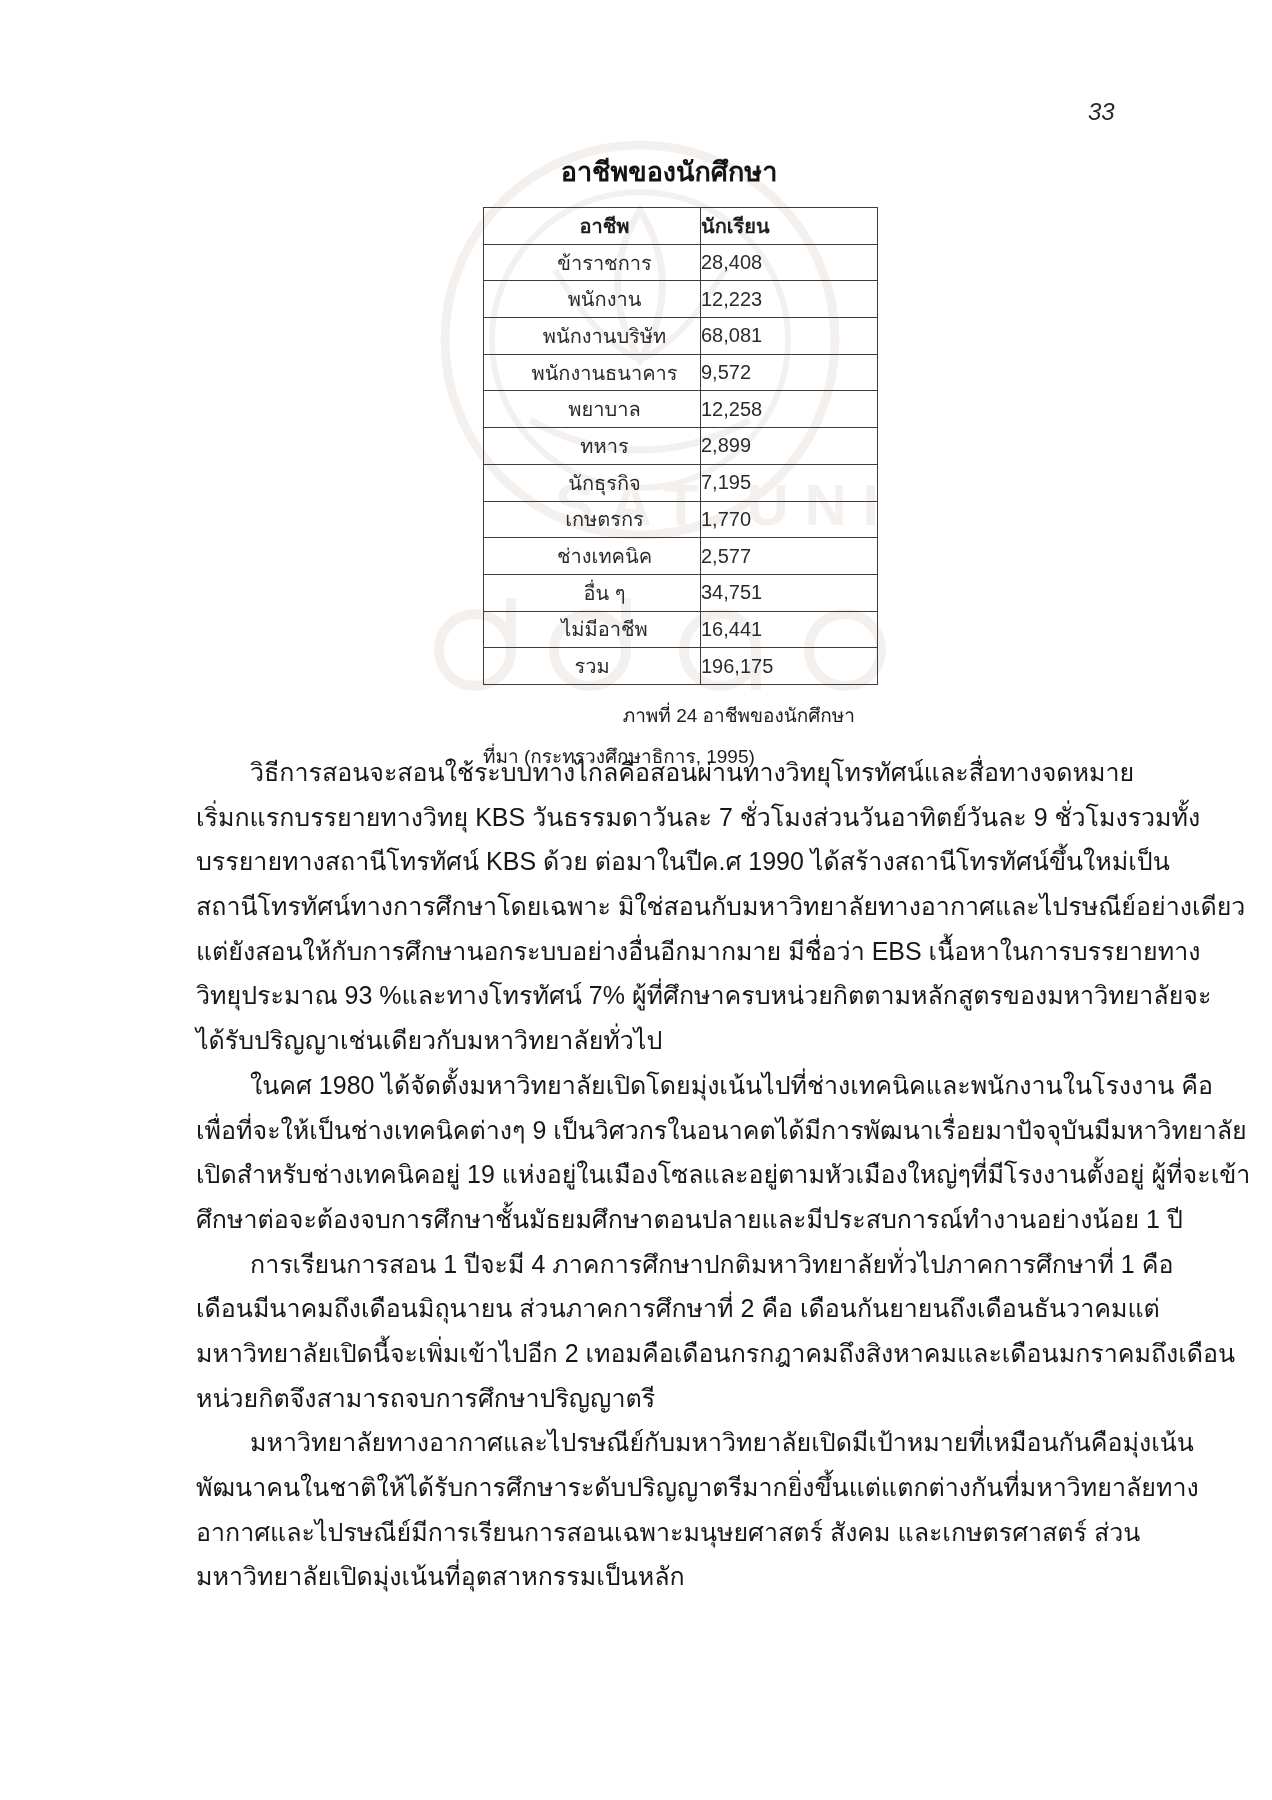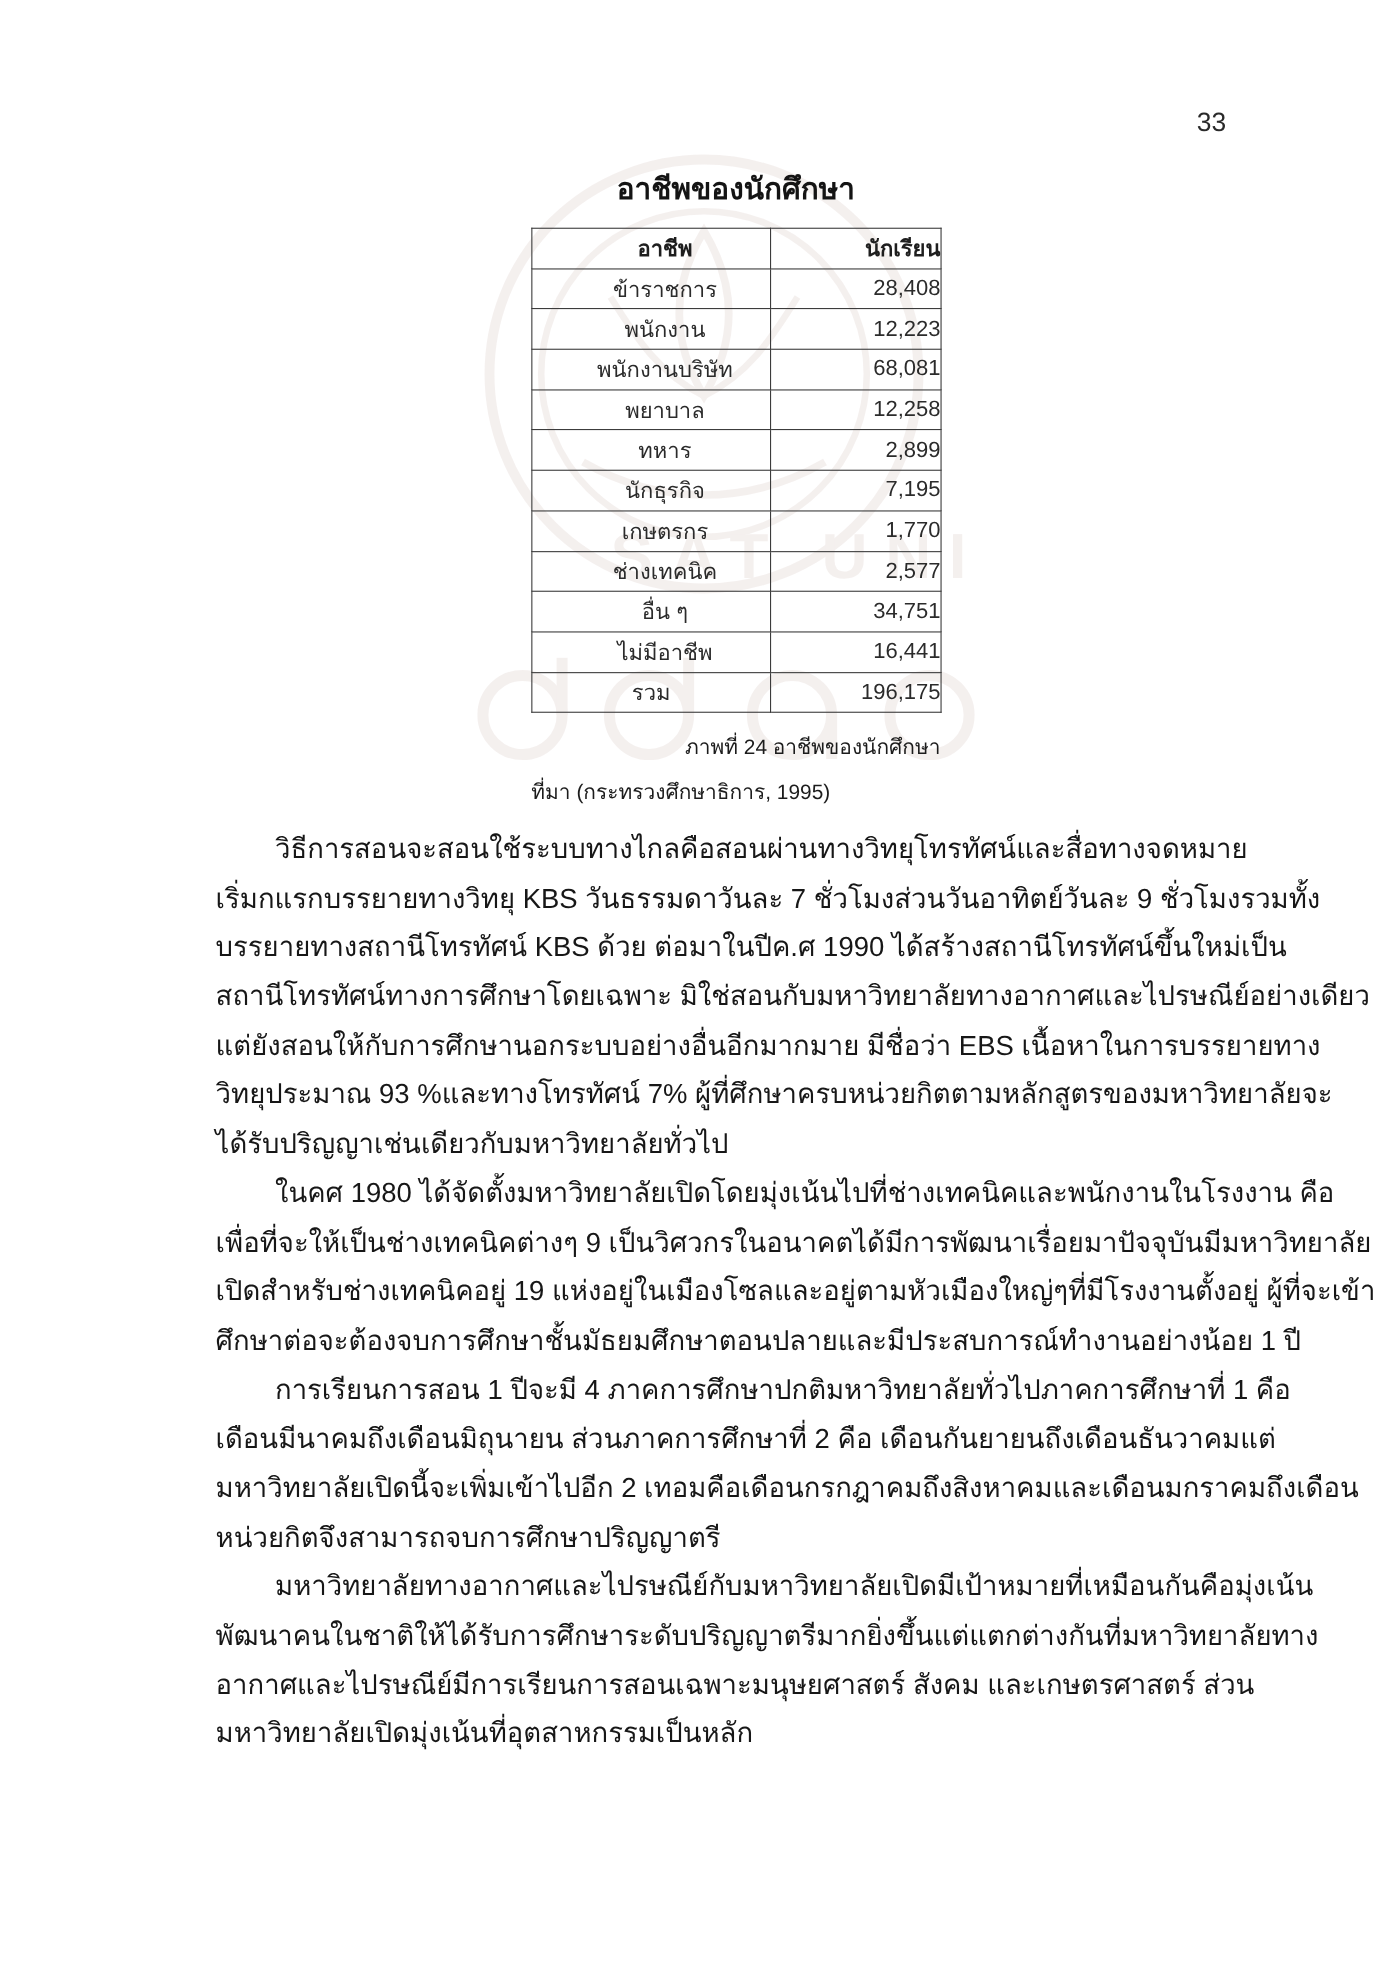--- a/index.html
+++ b/index.html
@@ -18,41 +18,41 @@
   }
   .watermark svg{display:block;width:100%;height:100%;}
   .wm-text{
     font-family:"Liberation Sans","DejaVu Sans",sans-serif;
     font-weight:bold;letter-spacing:16px;font-size:58px;
     fill:#b08f85;
   }
   
   .page-number{
     position:absolute;top:98px;left:1088px;
-    font-size:24px;color:#2a2a2a;
+    font-size:24px;color:#2a2a2a;font-style:italic;
   }
   
   .figure{position:absolute;left:483px;top:150px;width:372px;}
   .figure-title{
     text-align:center;font-weight:bold;font-size:27px;color:#141414;
     margin:0 0 14px 0;white-space:nowrap;
   }
   table.occ{
     border-collapse:collapse;table-layout:fixed;width:372px;
     background:transparent;
   }
   table.occ th,table.occ td{
     border:1.6px solid #3c3c3c;
     height:36.7px;box-sizing:border-box;
     font-size:20px;color:#2b2b2b;padding:0;
     overflow:hidden;white-space:nowrap;
   }
   table.occ th{font-weight:bold;text-align:center;color:#1e1e1e;}
   table.occ .c1{width:217px;text-align:center;padding-left:25px;}
-  table.occ .c2{width:155px;text-align:right;}
+  table.occ .c2{width:177px;text-align:left;}
   table.occ tr.total-row .c1{text-align:center;padding-left:0;}
   .figure-caption{
     margin-top:15px;text-align:right;font-size:19px;color:#1c1c1c;white-space:nowrap;
   }
   .figure-source{
     margin-top:11px;text-align:left;font-size:19px;color:#1c1c1c;white-space:nowrap;
   }
   
   .body-text{
     position:absolute;left:196px;top:750px;width:905px;
@@ -104,20 +104,24 @@
             <td class="c1">ข้าราชการ</td>
             <td class="c2">28,408</td>
           </tr>
           <tr>
             <td class="c1">พนักงาน</td>
             <td class="c2">12,223</td>
           </tr>
           <tr>
             <td class="c1">พนักงานบริษัท</td>
             <td class="c2">68,081</td>
+          </tr>
+          <tr>
+            <td class="c1">พนักงานธนาคาร</td>
+            <td class="c2">9,572</td>
           </tr>
           <tr>
             <td class="c1">พยาบาล</td>
             <td class="c2">12,258</td>
           </tr>
           <tr>
             <td class="c1">ทหาร</td>
             <td class="c2">2,899</td>
           </tr>
           <tr>

